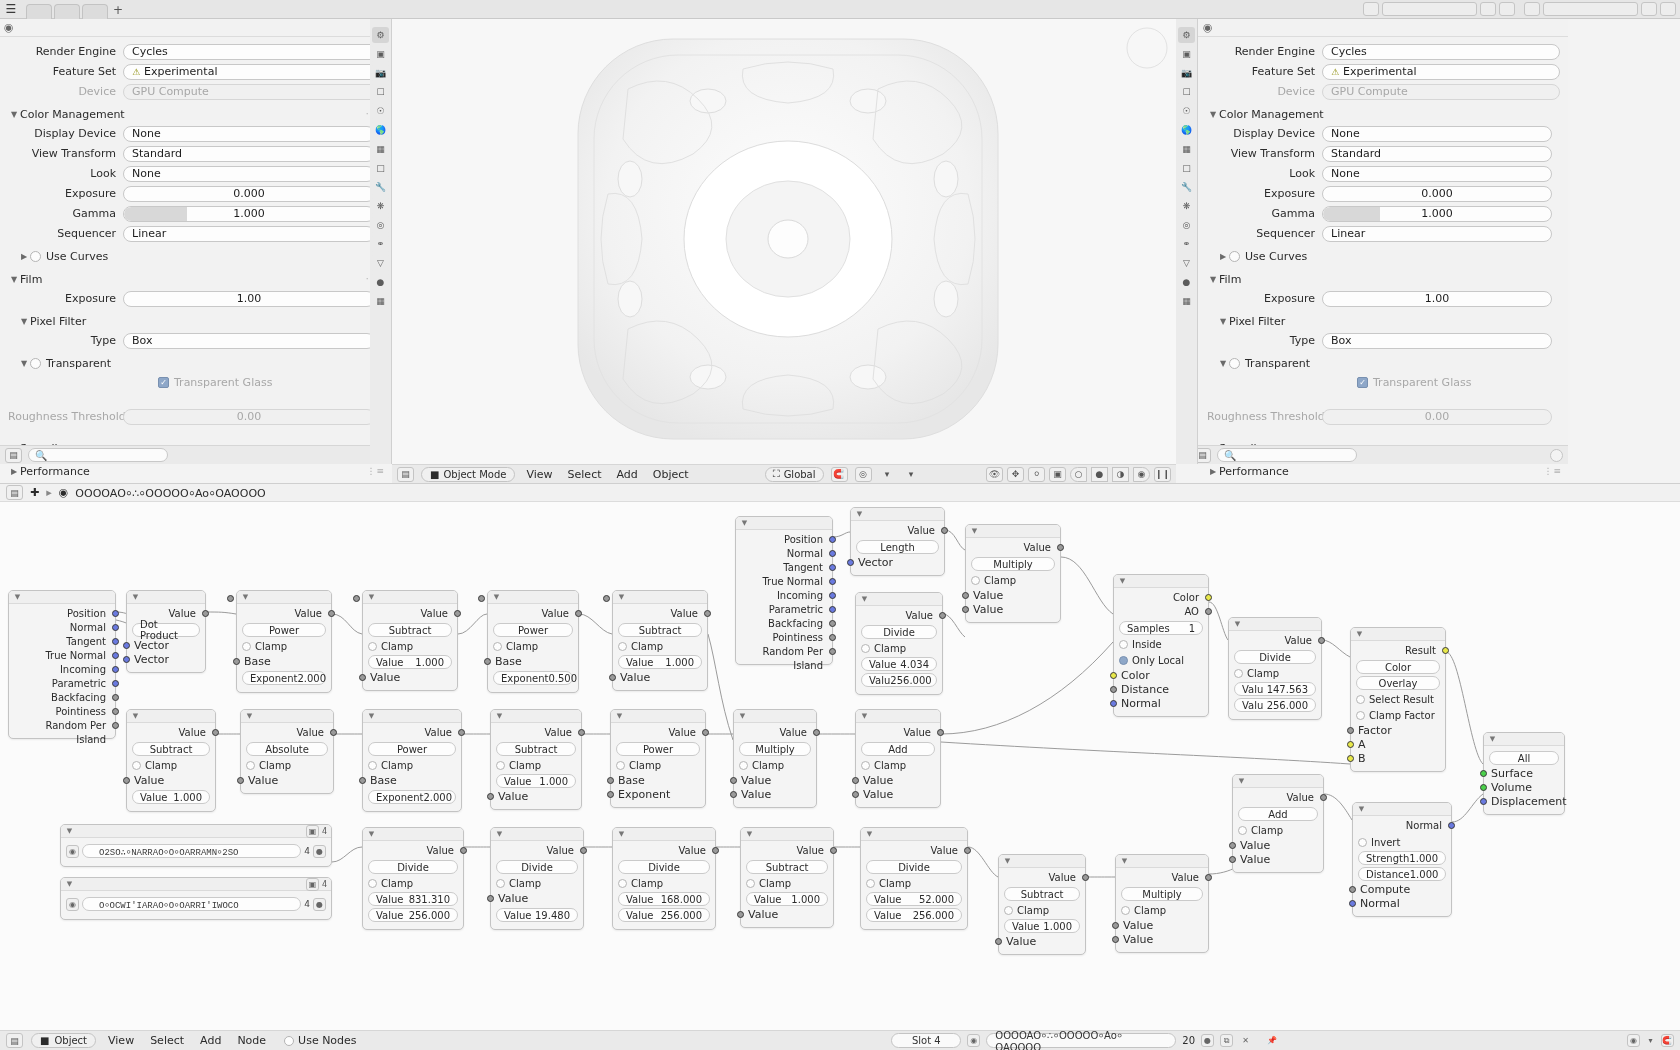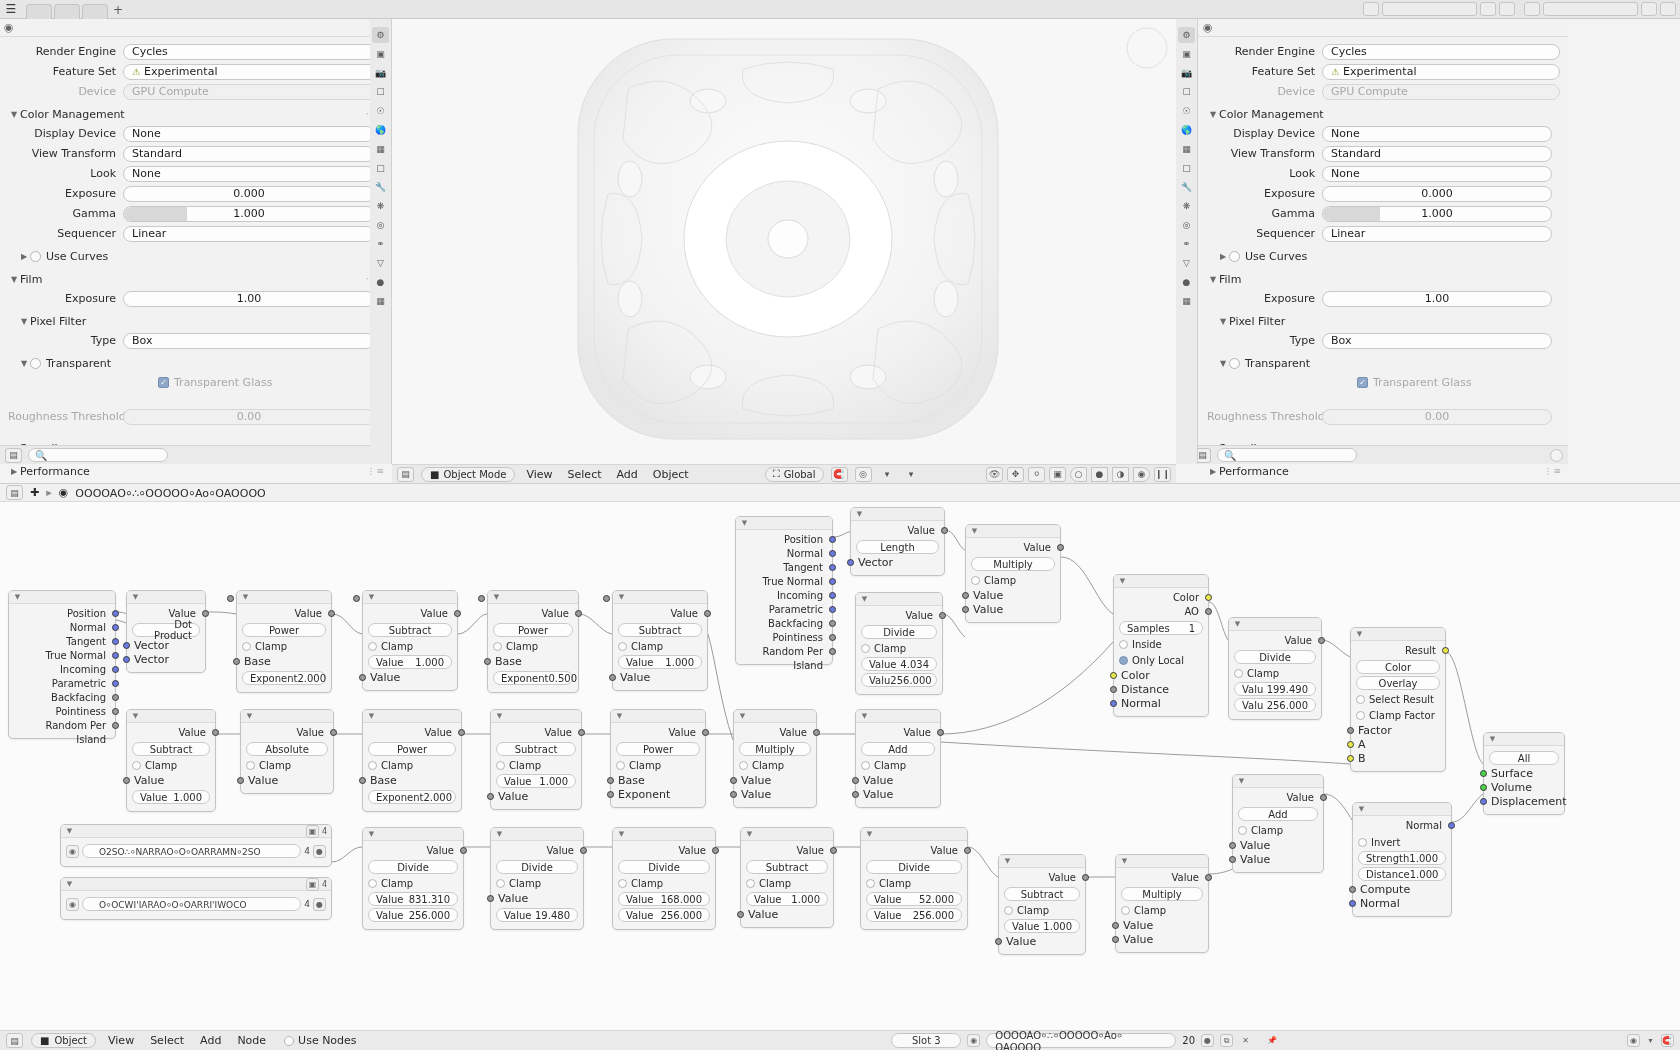--- a/index.html
+++ b/index.html
@@ -140,29 +140,29 @@
   .sock.l { left:-9px; }
   .s-gray { background:#9a9a9a;}
   .s-yellow{ background:#e8e84a;}
   .s-blue { background:#6a7ae0;}
   .s-green { background:#4ad04a;}
   .nfield {
     height:14px; background:#fdfdfd; border:1px solid #cacaca; border-radius:7px;
     display:flex; align-items:center; justify-content:space-between; padding:0 7px;
     margin:2px 0; font-size:10px;
   }
-  .nfield.c { justify-content:center;text-align:right;}
+  .nfield.c { justify-content:center;}
   .nfield .nm { color:#2b2b2b;}
   .nfield .vl { color:#2b2b2b;}
   .ncheck { display:flex; align-items:center; height:14px; margin:2px 0; font-size:10px;}
   .ncheck .cb { width:9px;height:9px;border-radius:50%;border:1px solid #b4b4b4;background:#fdfdfd;margin-right:4px;}
   .ncheck .cb.on{background:#8ea7c8;border-color:#7890b0;}
   .nlabel { height:14px; line-height:14px; font-size:11px; position:relative; padding-left:2px;}
   .imgnode-row { display:flex; align-items:center; gap:3px; margin:3px 0;}
-  .imgnode-name { flex:1; height:14px; background:#fdfdfd; border:1px solid #cacaca; border-radius:7px; display:flex; align-items:center; padding:0 16px; font-size:9px; color:#3a3a3a; overflow:hidden; white-space:nowrap;}
+  .imgnode-name { flex:1; height:14px; background:#fdfdfd; border:1px solid #cacaca; border-radius:7px; display:flex; align-items:center; padding:0 16px; font-size:9px; color:#3a3a3a; overflow:hidden; white-space:nowrap;font-family:Liberation Mono, monospace;}
   .mini { width:13px; height:13px; border:1px solid #c3c3c3; border-radius:3px; background:#f0f0f0; display:flex;align-items:center;justify-content:center;font-size:8px;color:#666;}
   svg.links { position:absolute; left:0; top:0; width:1680px; height:549px; pointer-events:none;}
 
   .ft-pill { height:15px; border:1px solid #c4c4c4; background:#f0f0f0; border-radius:8px; display:flex; align-items:center; padding:0 8px; gap:5px; font-size:10px;}
   .ft-box { height:15px; border:1px solid #c4c4c4; background:#fafafa; border-radius:8px; display:flex; align-items:center; padding:0 8px; font-size:10px; color:#333;}
 </style>
 </head>
 <body>
 
 <div class="app">
@@ -796,21 +796,21 @@
           <div class="out"><span class="sock r s-gray"></span><span>Value</span></div>
           <div class="nfield c">
               <span>Divide</span>
             </div>
           <div class="ncheck">
               <span class="cb"></span>
               <span>Clamp</span>
             </div>
           <div class="nfield">
               <span>Valu</span>
-              <span>199.490</span>
+              <span>147.563</span>
             </div>
           <div class="nfield">
               <span>Valu</span>
               <span>256.000</span>
             </div>
         </div>
       </div>
 
       <div class="node" style="left:1350px; top:125px; width:96px;">
         <div class="node-head">
@@ -1224,21 +1224,21 @@
       </div>
       <span class="menuitem">View</span>
       <span class="menuitem">Select</span>
       <span class="menuitem">Add</span>
       <span class="menuitem">Node</span>
       <div style="display:flex;align-items:center;gap:4px;margin-left:6px">
         <span style="width:10px;height:10px;border-radius:50%;border:1px solid #b4b4b4;background:#fdfdfd"></span>
         <span>Use Nodes</span>
       </div>
       <div style="margin-left:auto; display:flex; align-items:center; gap:6px;">
-        <div class="ft-box" style="width:70px; justify-content:center">Slot 3</div>
+        <div class="ft-box" style="width:70px; justify-content:center">Slot 4</div>
         <div class="mini">◉</div>
         <div class="ft-box" style="width:190px">OOOOAO⸰∴⸰OOOOO⸰Ao⸰OAOOOO</div>
         <div style="font-size:10px">20</div>
         <div class="mini">●</div>
         <div class="mini">⧉</div>
         <div class="mini" style="border:none;background:transparent">✕</div>
         <div class="mini" style="border:none;background:transparent;margin-left:8px">📌</div>
       </div>
       <div style="display:flex; align-items:center; gap:4px; margin-left:340px;">
         <div class="mini">◉</div>

